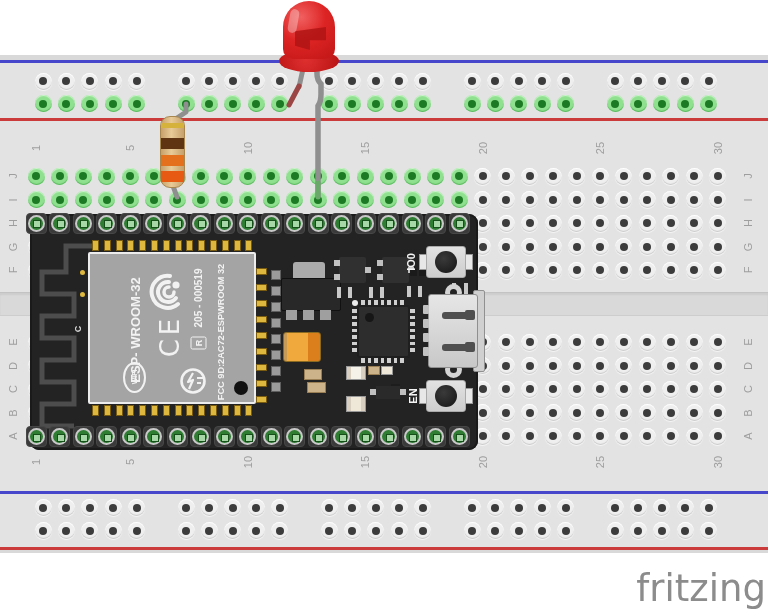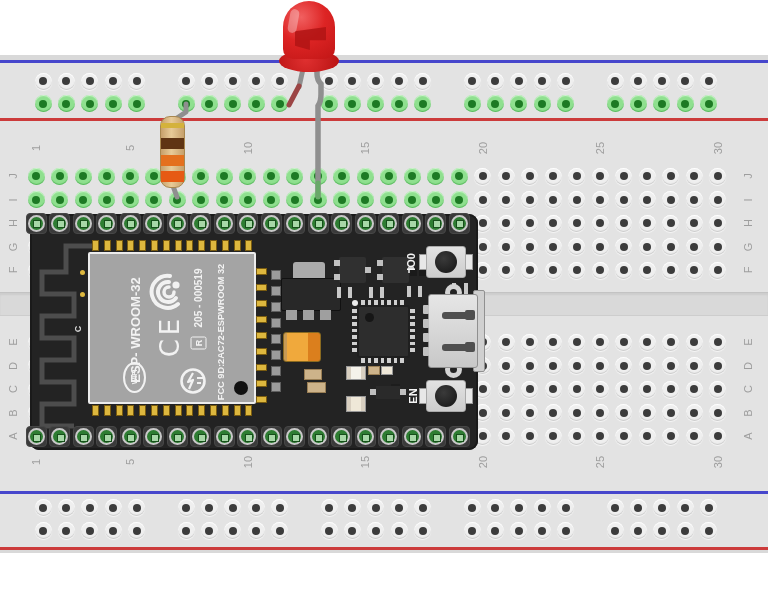--- a/index.html
+++ b/index.html
@@ -1665,13 +1665,14 @@
     <div class="band" style="top: 54px; height: 11px; background: rgb(230, 90, 20);"></div>
   </div>
 
   <div>
     <div id="led-flange"></div>
     <div id="led-dome"></div>
     <div id="led-reflect"></div>
     <div id="led-gloss"></div>
   </div>
 
+  <div id="fritzing-logo" style="color: rgb(140, 140, 140);">fritzing</div>
 </div>
 
 </body></html>

